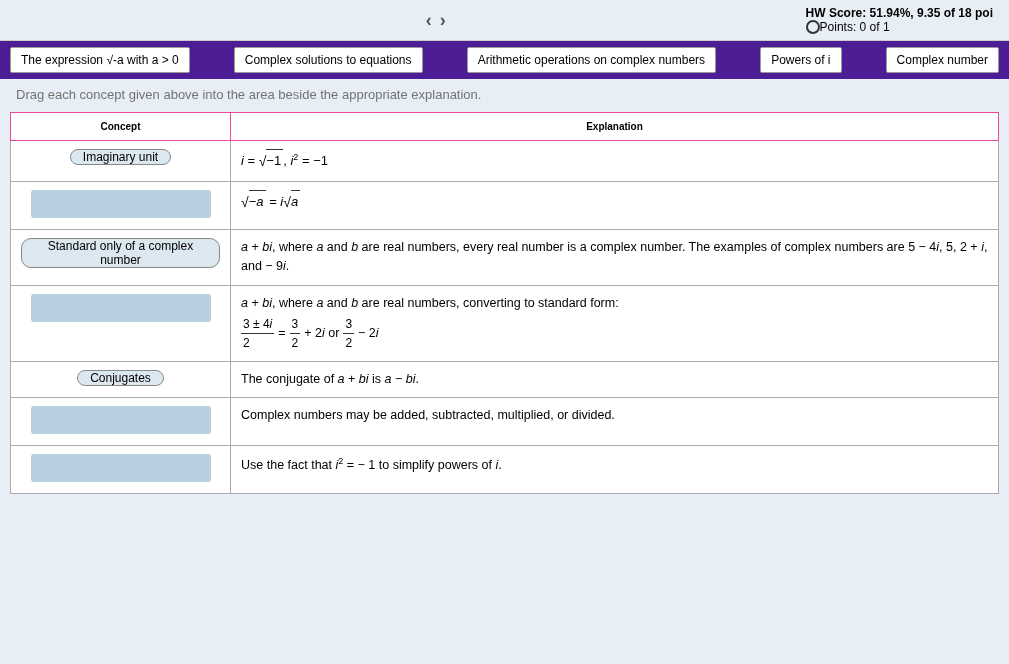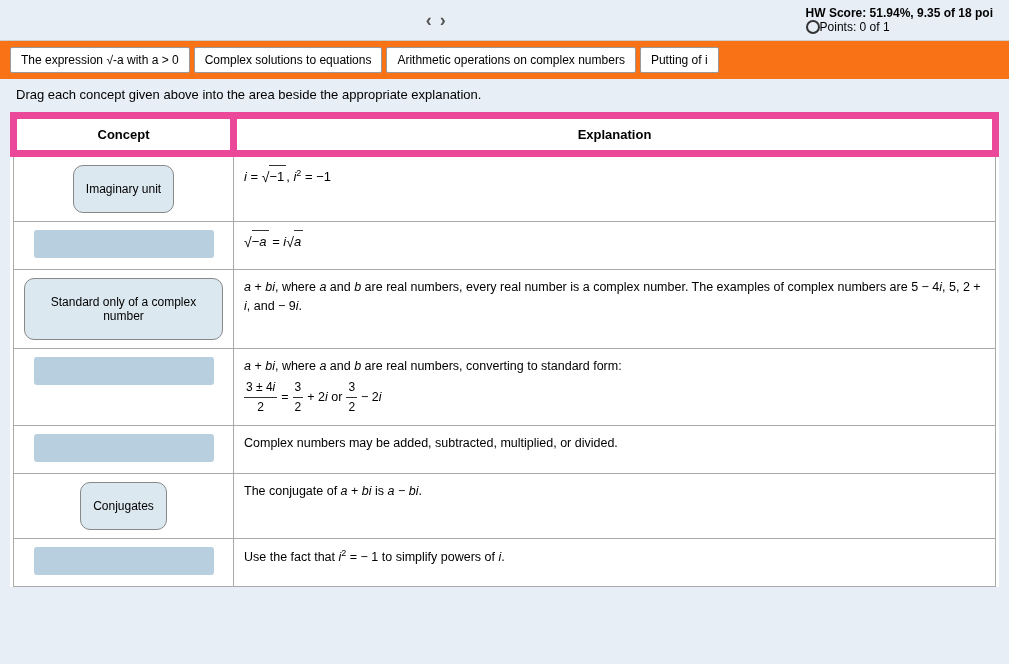--- a/index.html
+++ b/index.html
@@ -53,56 +53,57 @@
       border-radius: 50%;
       display: inline-block;
     }
 
     
     .concept-tabs {
       display: flex;
       align-items: stretch;
       gap: 0;
       padding: 6px 10px;
-      background: #f97316;
+      background: #4c1d95;
       flex-wrap: wrap;
       gap: 4px;
+      justify-content: space-between;
     }
     .concept-tab {
       border: 1px solid #999;
       background: white;
       padding: 5px 10px;
       font-size: 12px;
       cursor: pointer;
       border-radius: 2px;
       white-space: nowrap;
     }
 
     
     .instruction {
       padding: 8px 16px 4px 16px;
       font-size: 13px;
-      color: #000000;
+      color: #737373;
     }
 
     
     .main-table {
       margin: 6px 10px;
       border: 1px solid #aaa;
       border-collapse: collapse;
       width: calc(100% - 20px);
       background: white;
     }
     .main-table th {
       background: white;
-      border: 7px solid #ec4899;
+      border: 1px solid #ec4899;
       padding: 8px 12px;
       text-align: center;
       font-weight: bold;
-      font-size: 13px;
+      font-size: 10px;
     }
     .main-table td {
       border: 1px solid #aaa;
       padding: 8px 10px;
       vertical-align: top;
     }
     .concept-col {
       width: 220px;
       text-align: center;
       vertical-align: middle;
@@ -110,42 +111,41 @@
     .explanation-col {
       vertical-align: top;
       margin-left: 48px;
     }
 
     
     .concept-chip {
       display: inline-block;
       border: 1px solid #888;
       background: #dce8f0;
-      padding: 16px 12px;
+      padding: 0 12px;
       border-radius: 10px;
       font-size: 12px;
       cursor: pointer;
     }
 
     
     .empty-chip {
       display: inline-block;
       width: 180px;
       height: 28px;
       background: #b8cfe0;
       border-radius: 3px;
     }
 
     .math-text {
       font-size: 13px;
       line-height: 1.6;
     }
     .math-frac {
       display: inline-block;
-      text-align: center;
       vertical-align: middle;
       font-size: 12px;
     }
     .math-frac .numer {
       display: block;
       border-bottom: 1px solid #333;
       padding: 0 2px;
     }
     .math-frac .denom {
       display: block;
@@ -185,21 +185,22 @@
       <span class="circle-icon"></span>
       <span>Points: 0 of 1</span>
     </div>
   </div>
 </div>
 
 <div class="concept-tabs">
   <div class="concept-tab">The expression √-a with a &gt; 0</div>
   <div class="concept-tab">Complex solutions to equations</div>
   <div class="concept-tab">Arithmetic operations on complex numbers</div>
-  <div class="concept-tab">Putting of i</div>
+  <div class="concept-tab">Powers of i</div>
+  <div class="concept-tab">Complex number</div>
 </div>
 
 <div class="instruction">Drag each concept given above into the area beside the appropriate explanation.</div>
 
 <table class="main-table">
   <thead>
     <tr>
       <th class="concept-col">Concept</th>
       <th class="explanation-col">Explanation</th>
     </tr>
@@ -262,36 +263,36 @@
               <span class="denom">2</span>
             </span>
             <span>− 2<i>i</i></span>
           </span>
         </span>
       </td>
     </tr>
 
     <tr>
       <td class="concept-col">
+        <span class="concept-chip">Conjugates</span>
+      </td>
+      <td class="explanation-col">
+        <span class="row-explanation">
+          The conjugate of <i>a</i> + <i>bi</i> is <i>a</i> − <i>bi</i>.
+        </span>
+      </td>
+    </tr>
+
+    <tr>
+      <td class="concept-col">
         <span class="empty-chip"></span>
       </td>
       <td class="explanation-col">
         <span class="row-explanation">
           Complex numbers may be added, subtracted, multiplied, or divided.
-        </span>
-      </td>
-    </tr>
-
-    <tr>
-      <td class="concept-col">
-        <span class="concept-chip">Conjugates</span>
-      </td>
-      <td class="explanation-col">
-        <span class="row-explanation">
-          The conjugate of <i>a</i> + <i>bi</i> is <i>a</i> − <i>bi</i>.
         </span>
       </td>
     </tr>
 
     <tr>
       <td class="concept-col">
         <span class="empty-chip"></span>
       </td>
       <td class="explanation-col">
         <span class="row-explanation">

